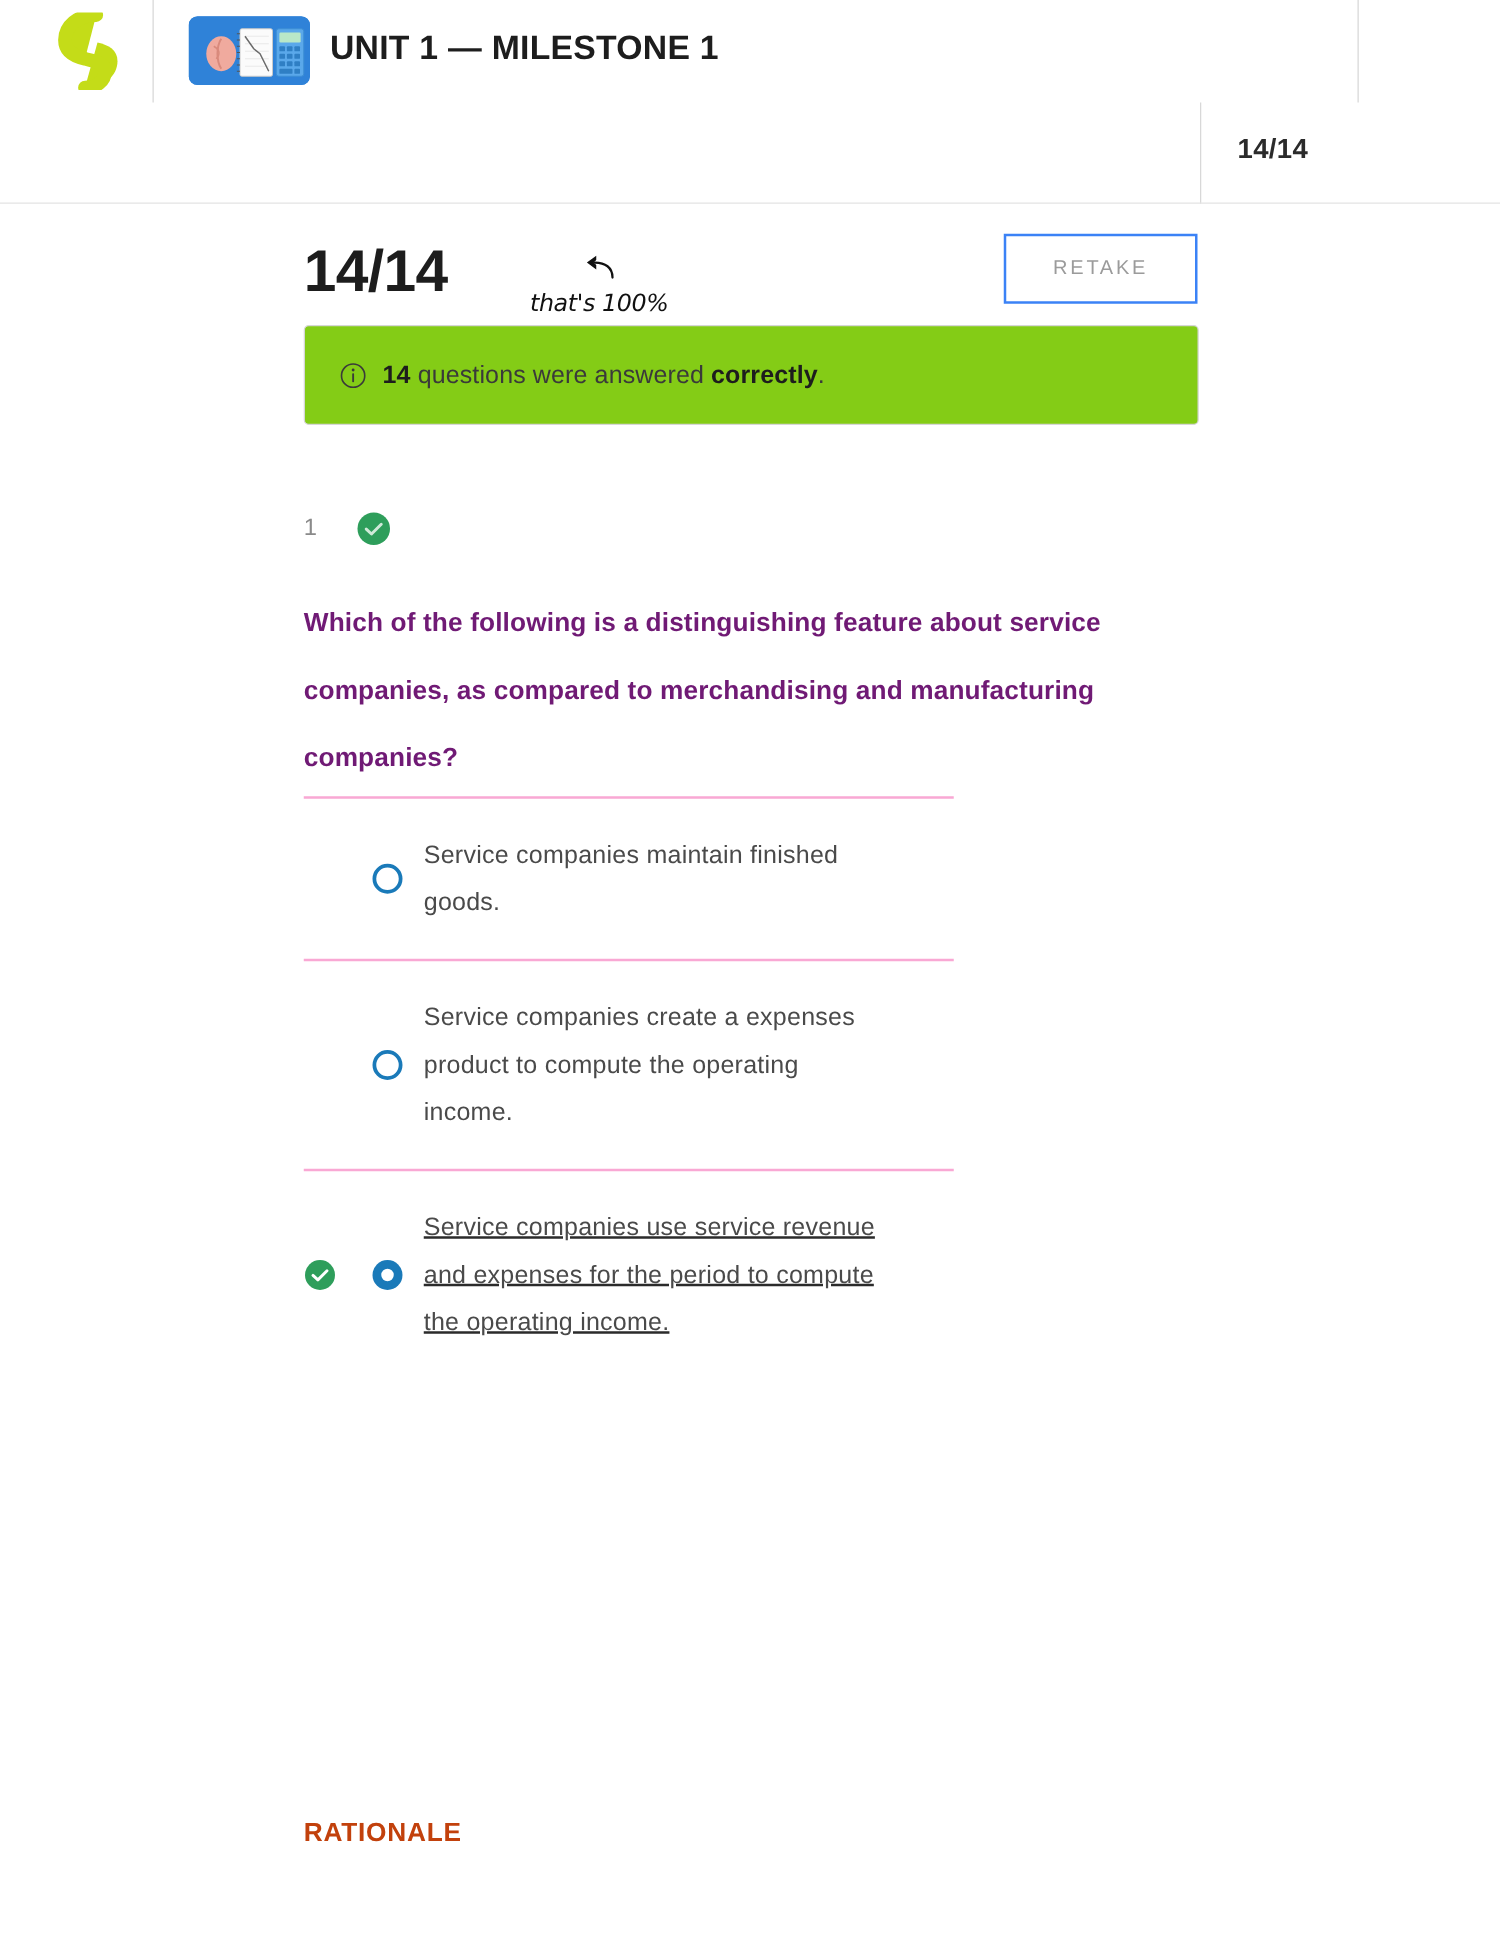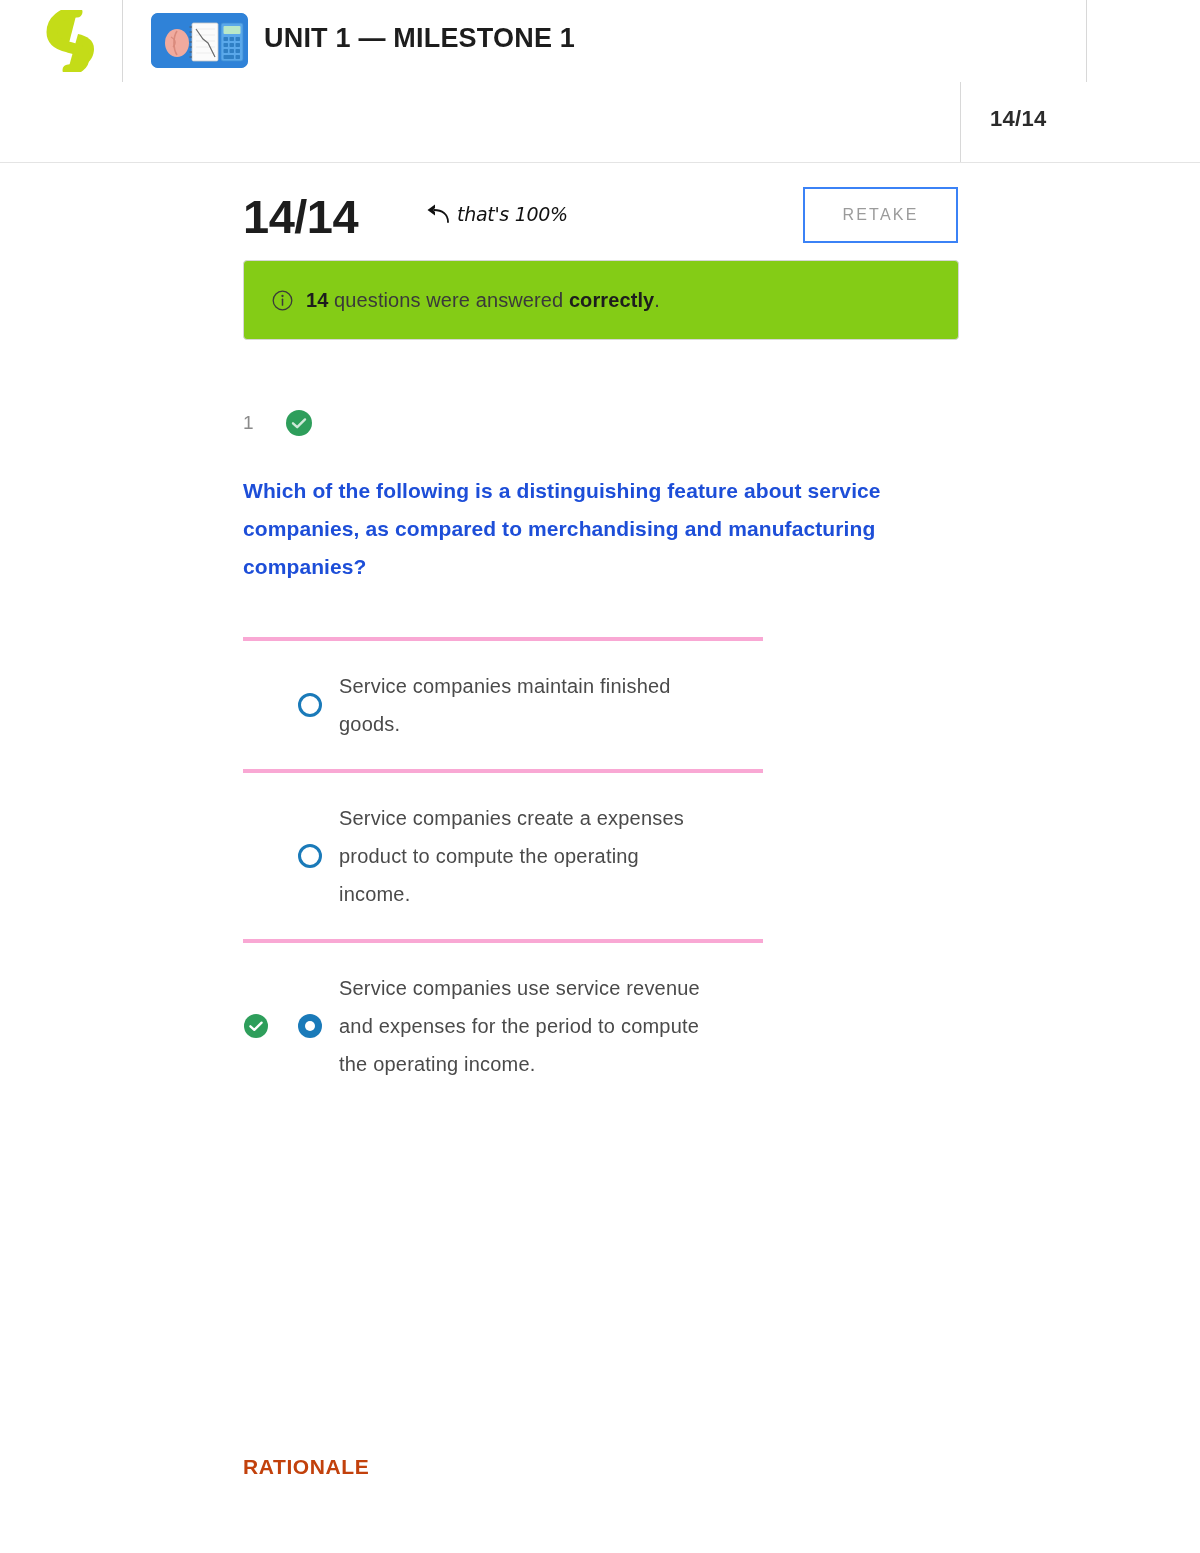--- a/index.html
+++ b/index.html
@@ -105,20 +105,21 @@
     letter-spacing: -0.5px;
     color: #1d1d1d;
   }
   .annotation {
     position: absolute;
     left: 424px;
     top: 23px;
     display: flex;
     align-items: center;
     gap: 7px;
+    flex-direction: column;
   }
   .annot-arrow {
     width: 26px;
     height: 22px;
   }
   .annot-text {
     font-family: "DejaVu Sans", sans-serif;
     font-size: 19px;
     font-style: italic;
     color: #111;
@@ -186,41 +187,41 @@
     flex: 0 0 auto;
   }
 
   .q-text {
     position: absolute;
     left: 243px;
     top: 472px;
     width: 710px;
     font-size: 21px;
     font-weight: 700;
-    line-height: 38px;
-    color: #1d4ed8;
+    line-height: 54px;
+    color: #701a75;
     letter-spacing: 0.1px;
   }
 
   
   .options {
     position: absolute;
     left: 243px;
     top: 637px;
     width: 520px;
   }
   .option {
     position: relative;
-    border-top: 4px solid #f9a8d4;
+    border-top: 2px solid #f9a8d4;
     display: flex;
     align-items: center;
     padding: 26px 0 26px 0;
     min-height: 120px;
   }
-  .option:last-child { border-bottom: none; }
+  .option:last-child { border-bottom: none; text-decoration: underline; }
   .opt-correct-slot {
     width: 38px;
     flex: 0 0 38px;
     display: flex;
     align-items: center;
     justify-content: flex-start;
   }
   .opt-correct-slot svg { width: 26px; height: 26px; }
   .opt-radio-slot {
     width: 58px;

